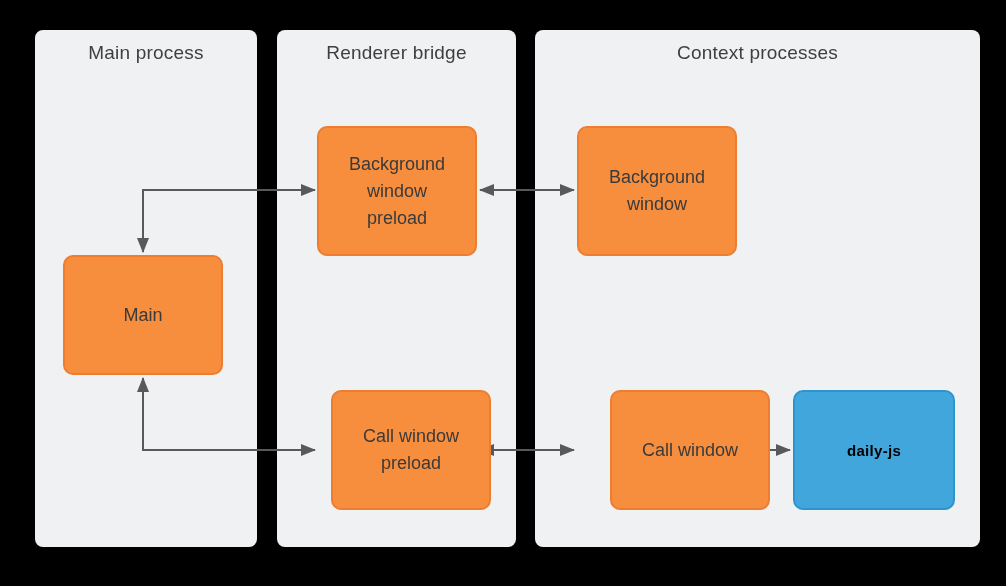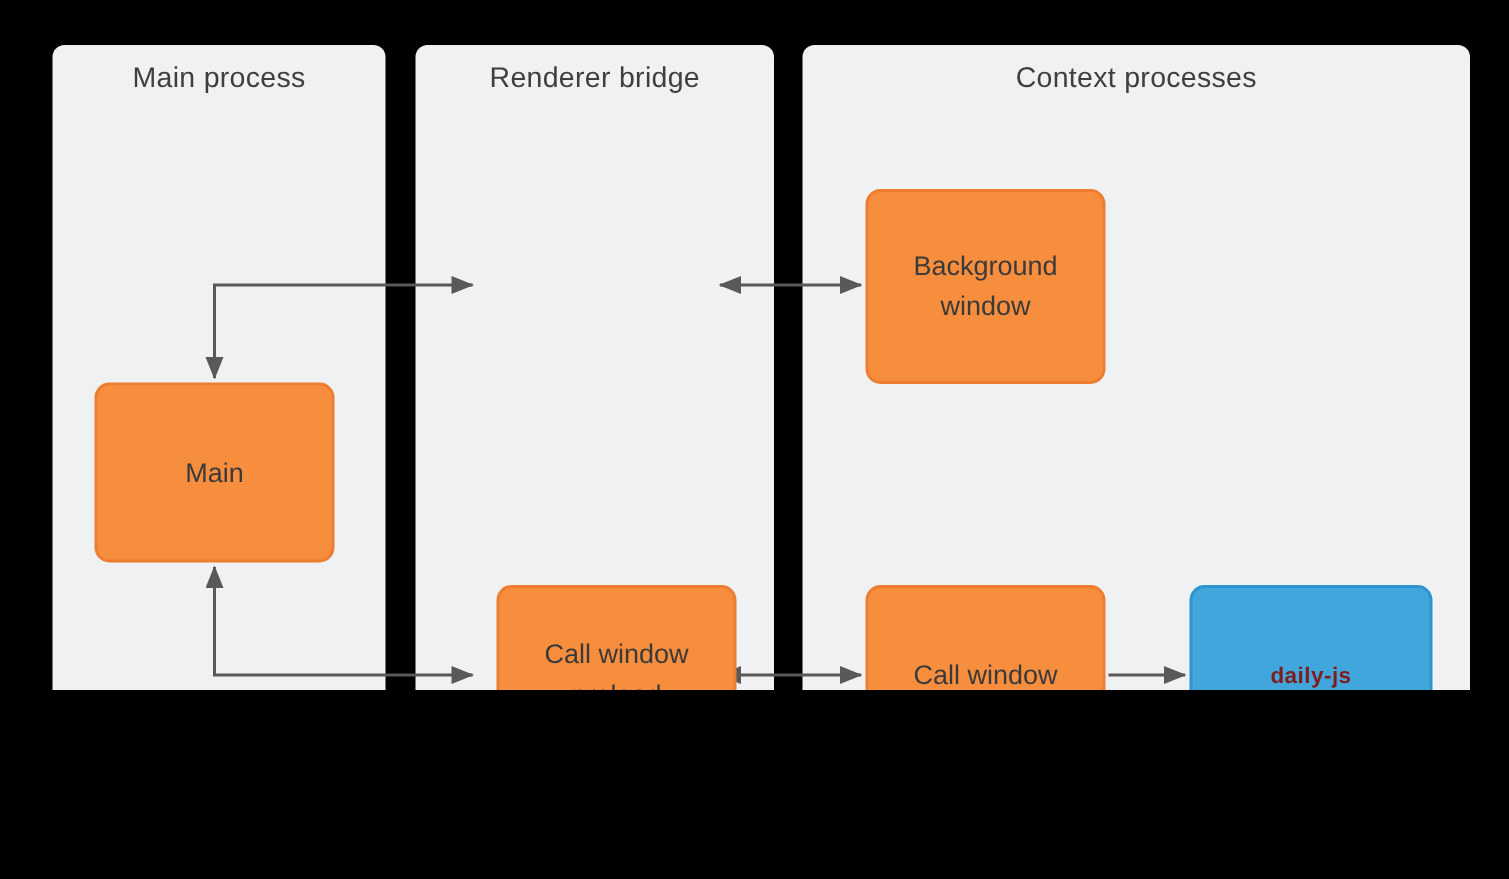--- a/index.html
+++ b/index.html
@@ -4,21 +4,21 @@
 <style>
   html, body {
     margin: 0;
     padding: 0;
     background: #000000;
     font-family: "Liberation Sans", "DejaVu Sans", sans-serif;
   }
   .canvas {
     position: relative;
     width: 1006px;
-    height: 460px;
+    height: 586px;
     background: #000000;
     overflow: hidden;
   }
   .column {
     position: absolute;
     top: 30px;
     height: 517px;
     background: #F0F1F2;
     border-radius: 8px;
     box-sizing: border-box;
@@ -47,30 +47,30 @@
     color: #3A3A3A;
     padding: 0 18px;
   }
   .node-orange {
     background: #F78E3E;
     border: 2px solid #ED7D31;
   }
   .node-blue {
     background: #41A6DC;
     border: 2px solid #2C95CE;
-    color: #7f1d1d;
+    color: #000000;
     font-weight: bold;
     font-size: 15px;
     letter-spacing: 0.3px;
   }
   .node-main      { left: 63px;  top: 255px; width: 160px; height: 120px; }
   .node-bgpre     { left: 317px; top: 126px; width: 160px; height: 130px; }
   .node-bgwin     { left: 577px; top: 126px; width: 160px; height: 130px; }
   .node-callpre   { left: 331px; top: 390px; width: 160px; height: 120px; }
-  .node-callwin   { left: 577px; top: 390px; width: 160px; height: 120px; }
+  .node-callwin   { left: 610px; top: 390px; width: 160px; height: 120px; }
   .node-daily     { left: 793px; top: 390px; width: 162px; height: 120px; }
 
   .edges-overlay {
     position: absolute;
     left: 0; top: 0;
     width: 1006px;
     height: 586px;
     pointer-events: none;
   }
   .edge {
@@ -109,20 +109,23 @@
 
     <path class="edge" d="M480,450 L574,450" marker-start="url(#arrowhead)" marker-end="url(#arrowhead)"></path>
 
     <path class="edge" d="M739,450 L790,450" marker-end="url(#arrowhead)"></path>
   </svg>
 
   <div class="node node-orange node-main">
     <span>Main</span>
   </div>
 
+  <div class="node node-orange node-bgpre">
+    <span>Background window preload</span>
+  </div>
 
   <div class="node node-orange node-bgwin">
     <span>Background window</span>
   </div>
 
   <div class="node node-orange node-callpre">
     <span>Call window preload</span>
   </div>
 
   <div class="node node-orange node-callwin">

